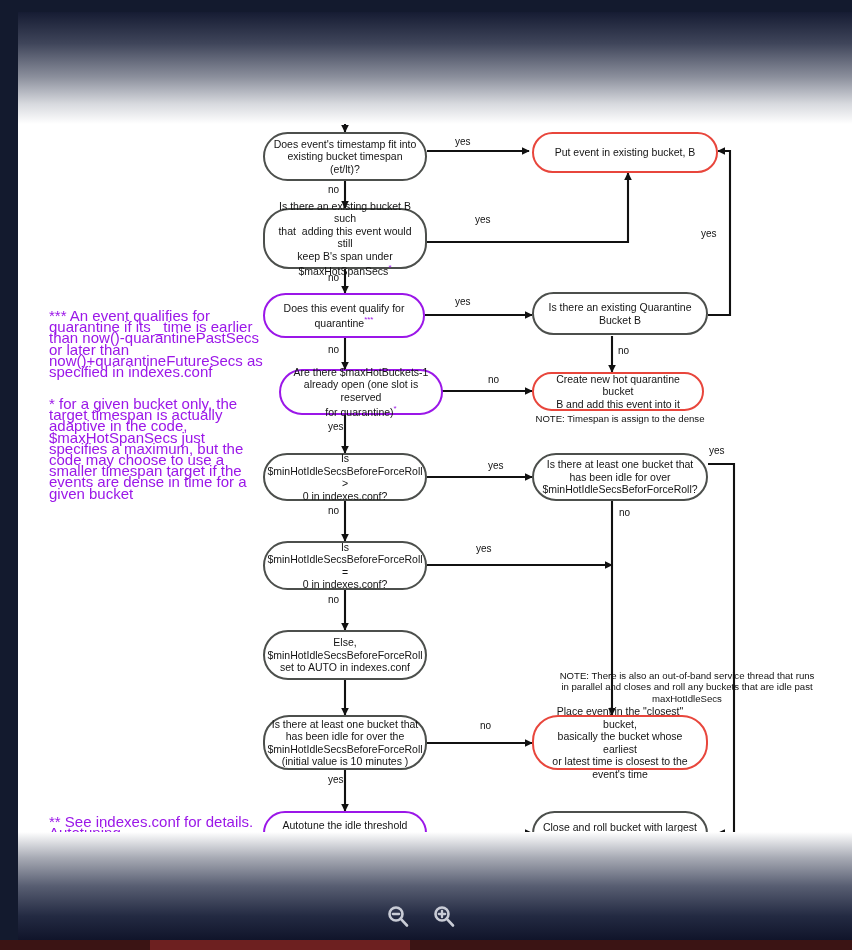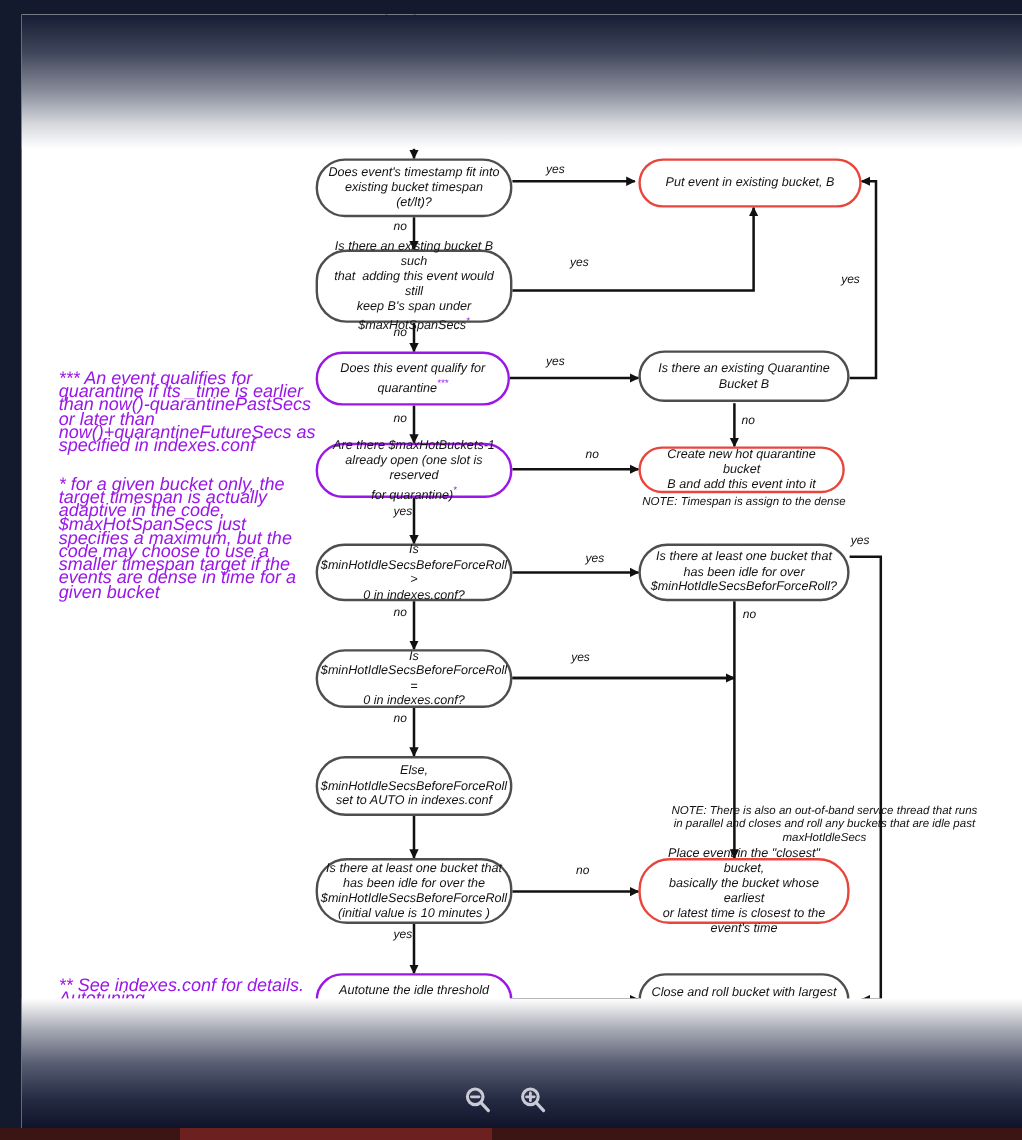--- a/index.html
+++ b/index.html
@@ -1,18 +1,18 @@
 <!DOCTYPE html>
 <html><head>
 <meta charset="utf-8">
 <style>
   html,body{margin:0;padding:0;background:#0d1020;}
   body{width:852px;height:950px;overflow:hidden;
        font-family:"Liberation Sans",sans-serif;}
-  #viewer{position:relative;width:852px;height:950px;background:#131a2e;overflow:hidden;font-style:italic;}
+  #viewer{position:relative;width:852px;height:950px;background:#131a2e;overflow:hidden;}
   
   #sheet{position:absolute;left:18px;top:12px;width:834px;height:928px;background:#ffffff;overflow:hidden;}
   
   #veil-top{position:absolute;left:0;top:0;width:834px;height:112px;
      background:linear-gradient(180deg,#161c33 0%,#3f455a 28%,#8b8f9c 58%,#d7d9de 82%,#ffffff 100%);
      pointer-events:none;z-index:40;}
   #veil-bot{position:absolute;left:0;bottom:0;width:834px;height:108px;
      background:linear-gradient(0deg,#10142a 0%,#232a42 22%,#585e72 50%,#a7aab4 76%,#ffffff 100%);
      pointer-events:none;z-index:40;}
   #strip-bot{position:absolute;left:0;bottom:0;width:852px;height:10px;background:#3b1414;z-index:60;}
@@ -123,21 +123,21 @@
     </div>
 
     <div class="node purple" style="left:245px;top:281px;width:162px;height:45px;">
       <span>Does this event qualify for<br>quarantine<span class="sup">***</span></span>
     </div>
 
     <div class="node" style="left:514px;top:280px;width:176px;height:43px;">
       <span>Is there an existing Quarantine<br>Bucket B</span>
     </div>
 
-    <div class="node purple" style="left:245px;top:357px;width:164px;height:46px;">
+    <div class="node purple" style="left:261px;top:357px;width:164px;height:46px;">
       <span>Are there $maxHotBuckets-1<br>already open (one slot is reserved<br>for quarantine)<span class="sup">*</span></span>
     </div>
 
     <div class="node red" style="left:514px;top:360px;width:172px;height:39px;">
       <span>Create new hot quarantine bucket<br>B and add this event into it</span>
     </div>
 
     <div class="node" style="left:245px;top:441px;width:164px;height:48px;">
       <span>Is<br>$minHotIdleSecsBeforeForceRoll &gt;<br>0 in indexes.conf?</span>
     </div>

